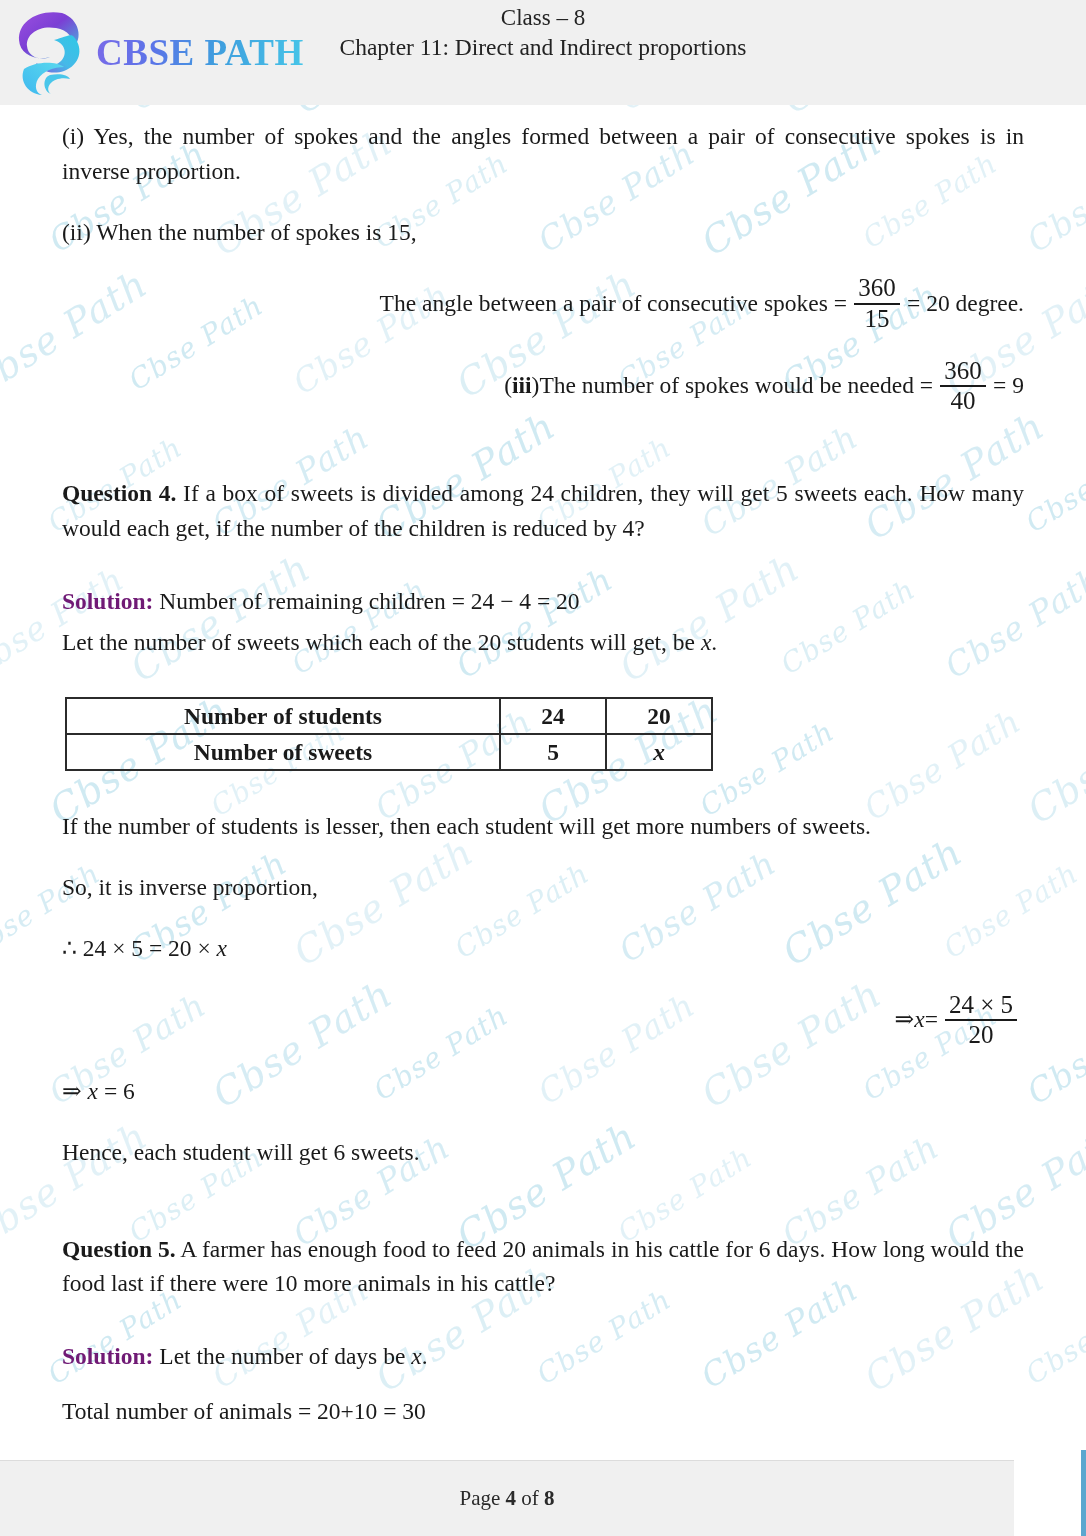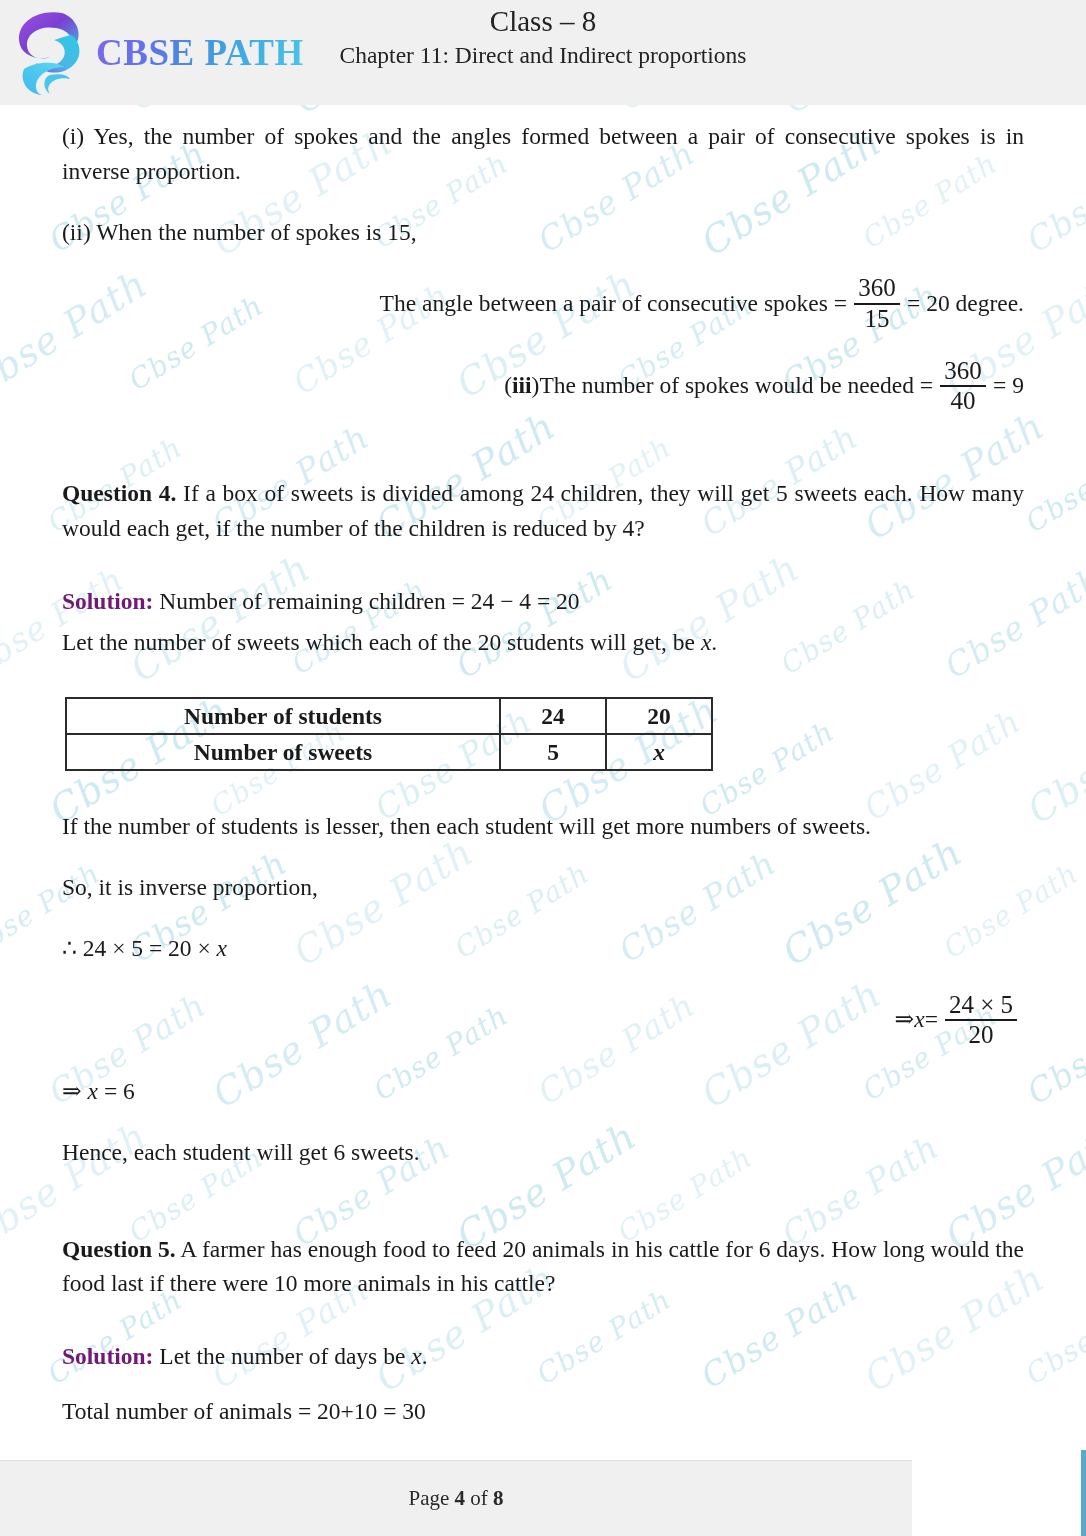--- a/index.html
+++ b/index.html
@@ -64,21 +64,21 @@
     left: 0; right: 0; top: 3px;
     text-align: center;
     line-height: 1.28;
   }
   .hdr-line {
     font-family: "Liberation Serif", serif;
     color: #232323;
     font-size: 23px;
     white-space: nowrap;
   }
-  .hdr-line.l1 { font-size: 29px; }
+  .hdr-line.l1 { font-size: 23px; }
   .hdr-line.l2 { font-size: 23.5px; }
   .hdr-line.l3 { font-size: 23.5px; }
 
   
   #content {
     position: relative;
     padding: 0 62px 0 62px;
     z-index: 4;
     font-size: 23.5px;
     line-height: 1.0;
@@ -161,21 +161,21 @@
   #table-animals td { padding: 15px 6px; }
   #table-animals td.label { width: 280px; }
   #table-animals td.v1 { width: 62px; }
   #table-animals td.v2 { width: 62px; }
 
   
   #footer {
     position: absolute;
     left: 0;
     bottom: 0;
-    width: 912px;
+    width: 1014px;
     height: 76px;
     background: #f0f0f0;
     border-top: 1px solid #dcdcdc;
     box-sizing: border-box;
     display: flex;
     align-items: center;
     justify-content: center;
     z-index: 5;
   }
   #footer-text {

